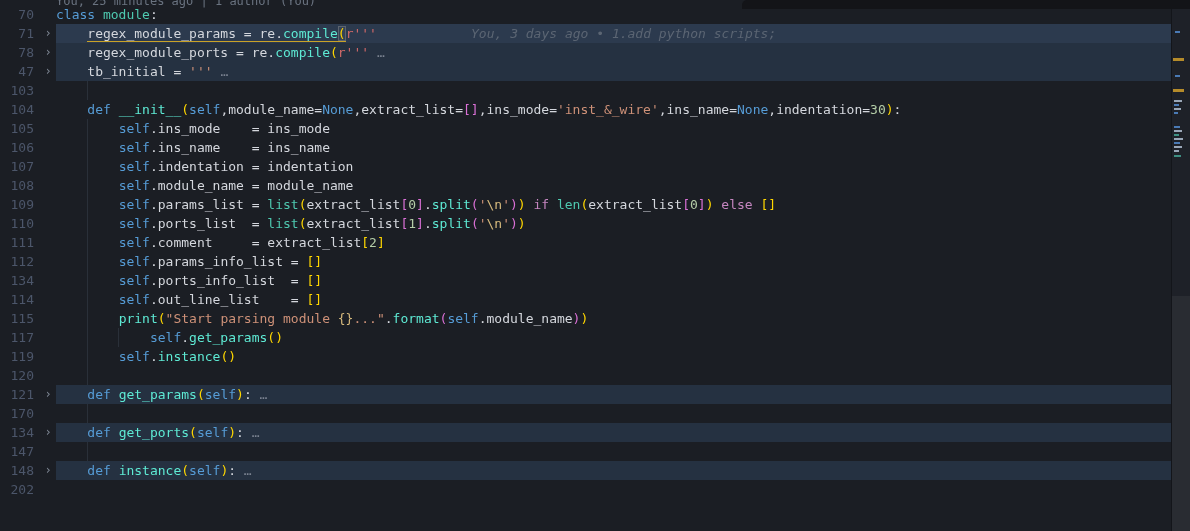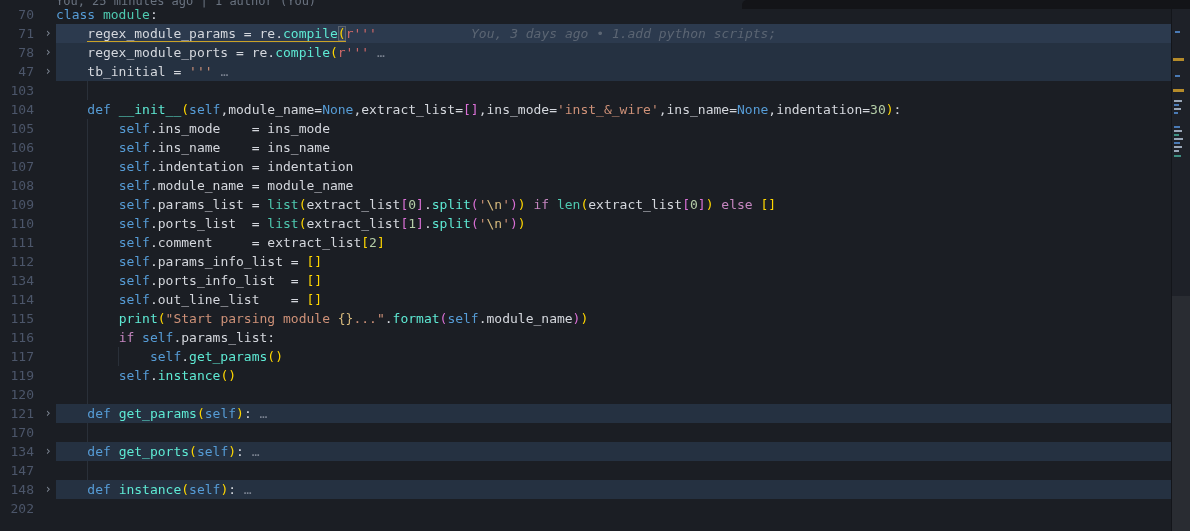--- a/index.html
+++ b/index.html
@@ -47,21 +47,20 @@
       <div class="row"><span class="gutter"><span class="ln">106</span><span class="chev"></span></span><span class="body"><span class="guide" style="left: 31.2px;"></span><span class="t-pl">        </span><span class="t-kw">self</span><span class="t-pl">.</span><span class="t-pl">ins_name</span><span class="t-pl">    = </span><span class="t-pl">ins_name</span></span></div>
       <div class="row"><span class="gutter"><span class="ln">107</span><span class="chev"></span></span><span class="body"><span class="guide" style="left: 31.2px;"></span><span class="t-pl">        </span><span class="t-kw">self</span><span class="t-pl">.</span><span class="t-pl">indentation</span><span class="t-pl"> = </span><span class="t-pl">indentation</span></span></div>
       <div class="row"><span class="gutter"><span class="ln">108</span><span class="chev"></span></span><span class="body"><span class="guide" style="left: 31.2px;"></span><span class="t-pl">        </span><span class="t-kw">self</span><span class="t-pl">.</span><span class="t-pl">module_name</span><span class="t-pl"> = </span><span class="t-pl">module_name</span></span></div>
       <div class="row"><span class="gutter"><span class="ln">109</span><span class="chev"></span></span><span class="body"><span class="guide" style="left: 31.2px;"></span><span class="t-pl">        </span><span class="t-kw">self</span><span class="t-pl">.</span><span class="t-pl">params_list</span><span class="t-pl"> = </span><span class="t-cls">list</span><span class="t-b1">(</span><span class="t-pl">extract_list</span><span class="t-b2">[</span><span class="t-nu">0</span><span class="t-b2">]</span><span class="t-pl">.</span><span class="t-fn">split</span><span class="t-b2">(</span><span class="t-st">'</span><span class="t-es">\n</span><span class="t-st">'</span><span class="t-b2">)</span><span class="t-b1">)</span><span class="t-pl"> </span><span class="t-ct">if</span><span class="t-pl"> </span><span class="t-cls">len</span><span class="t-b1">(</span><span class="t-pl">extract_list</span><span class="t-b2">[</span><span class="t-nu">0</span><span class="t-b2">]</span><span class="t-b1">)</span><span class="t-pl"> </span><span class="t-ct">else</span><span class="t-pl"> </span><span class="t-b1">[]</span></span></div>
       <div class="row"><span class="gutter"><span class="ln">110</span><span class="chev"></span></span><span class="body"><span class="guide" style="left: 31.2px;"></span><span class="t-pl">        </span><span class="t-kw">self</span><span class="t-pl">.</span><span class="t-pl">ports_list</span><span class="t-pl">  = </span><span class="t-cls">list</span><span class="t-b1">(</span><span class="t-pl">extract_list</span><span class="t-b2">[</span><span class="t-nu">1</span><span class="t-b2">]</span><span class="t-pl">.</span><span class="t-fn">split</span><span class="t-b2">(</span><span class="t-st">'</span><span class="t-es">\n</span><span class="t-st">'</span><span class="t-b2">)</span><span class="t-b1">)</span></span></div>
       <div class="row"><span class="gutter"><span class="ln">111</span><span class="chev"></span></span><span class="body"><span class="guide" style="left: 31.2px;"></span><span class="t-pl">        </span><span class="t-kw">self</span><span class="t-pl">.</span><span class="t-pl">comment</span><span class="t-pl">     = </span><span class="t-pl">extract_list</span><span class="t-b1">[</span><span class="t-nu">2</span><span class="t-b1">]</span></span></div>
       <div class="row"><span class="gutter"><span class="ln">112</span><span class="chev"></span></span><span class="body"><span class="guide" style="left: 31.2px;"></span><span class="t-pl">        </span><span class="t-kw">self</span><span class="t-pl">.</span><span class="t-pl">params_info_list</span><span class="t-pl"> = </span><span class="t-b1">[]</span></span></div>
       <div class="row"><span class="gutter"><span class="ln">134</span><span class="chev"></span></span><span class="body"><span class="guide" style="left: 31.2px;"></span><span class="t-pl">        </span><span class="t-kw">self</span><span class="t-pl">.</span><span class="t-pl">ports_info_list</span><span class="t-pl">  = </span><span class="t-b1">[]</span></span></div>
       <div class="row"><span class="gutter"><span class="ln">114</span><span class="chev"></span></span><span class="body"><span class="guide" style="left: 31.2px;"></span><span class="t-pl">        </span><span class="t-kw">self</span><span class="t-pl">.</span><span class="t-pl">out_line_list</span><span class="t-pl">    = </span><span class="t-b1">[]</span></span></div>
       <div class="row"><span class="gutter"><span class="ln">115</span><span class="chev"></span></span><span class="body"><span class="guide" style="left: 31.2px;"></span><span class="t-pl">        </span><span class="t-fn">print</span><span class="t-b1">(</span><span class="t-st">"Start parsing module </span><span class="t-es">{}</span><span class="t-st">..."</span><span class="t-pl">.</span><span class="t-fn">format</span><span class="t-b2">(</span><span class="t-kw">self</span><span class="t-pl">.</span><span class="t-pl">module_name</span><span class="t-b2">)</span><span class="t-b1">)</span></span></div>
-      <div class="row"><span class="gutter"><span class="ln">116</span><span class="chev"></span></span><span class="body"><span class="guide" style="left: 31.2px;"></span><span class="t-pl">        </span><span class="t-ct">if</span><span class="t-pl"> </span><span class="t-kw">self</span><span class="t-pl">.</span><span class="t-pl">params_list</span><span class="t-pl">:</span></span></div>
       <div class="row"><span class="gutter"><span class="ln">117</span><span class="chev"></span></span><span class="body"><span class="guide" style="left: 31.2px;"></span><span class="guide" style="left: 62.4px;"></span><span class="t-pl">            </span><span class="t-kw">self</span><span class="t-pl">.</span><span class="t-fn">get_params</span><span class="t-b1">()</span></span></div>
       <div class="row"><span class="gutter"><span class="ln">119</span><span class="chev"></span></span><span class="body"><span class="guide" style="left: 31.2px;"></span><span class="t-pl">        </span><span class="t-kw">self</span><span class="t-pl">.</span><span class="t-fn">instance</span><span class="t-b1">()</span></span></div>
       <div class="row"><span class="gutter"><span class="ln">120</span><span class="chev"></span></span><span class="body"><span class="guide" style="left: 31.2px;"></span></span></div>
       <div class="row hl"><span class="gutter"><span class="ln">121</span><span class="chev">›</span></span><span class="body"><span class="t-pl">    </span><span class="t-kw">def</span><span class="t-pl"> </span><span class="t-fn">get_params</span><span class="t-b1">(</span><span class="t-kw">self</span><span class="t-b1">)</span><span class="t-pl">:</span><span class="t-el"> …</span></span></div>
       <div class="row"><span class="gutter"><span class="ln">170</span><span class="chev"></span></span><span class="body"><span class="guide" style="left: 31.2px;"></span></span></div>
       <div class="row hl"><span class="gutter"><span class="ln">134</span><span class="chev">›</span></span><span class="body"><span class="t-pl">    </span><span class="t-kw">def</span><span class="t-pl"> </span><span class="t-fn">get_ports</span><span class="t-b1">(</span><span class="t-kw">self</span><span class="t-b1">)</span><span class="t-pl">:</span><span class="t-el"> …</span></span></div>
       <div class="row"><span class="gutter"><span class="ln">147</span><span class="chev"></span></span><span class="body"><span class="guide" style="left: 31.2px;"></span></span></div>
       <div class="row hl"><span class="gutter"><span class="ln">148</span><span class="chev">›</span></span><span class="body"><span class="t-pl">    </span><span class="t-kw">def</span><span class="t-pl"> </span><span class="t-fn">instance</span><span class="t-b1">(</span><span class="t-kw">self</span><span class="t-b1">)</span><span class="t-pl">:</span><span class="t-el"> …</span></span></div>
       <div class="row"><span class="gutter"><span class="ln">202</span><span class="chev"></span></span><span class="body"></span></div>
     </div>

